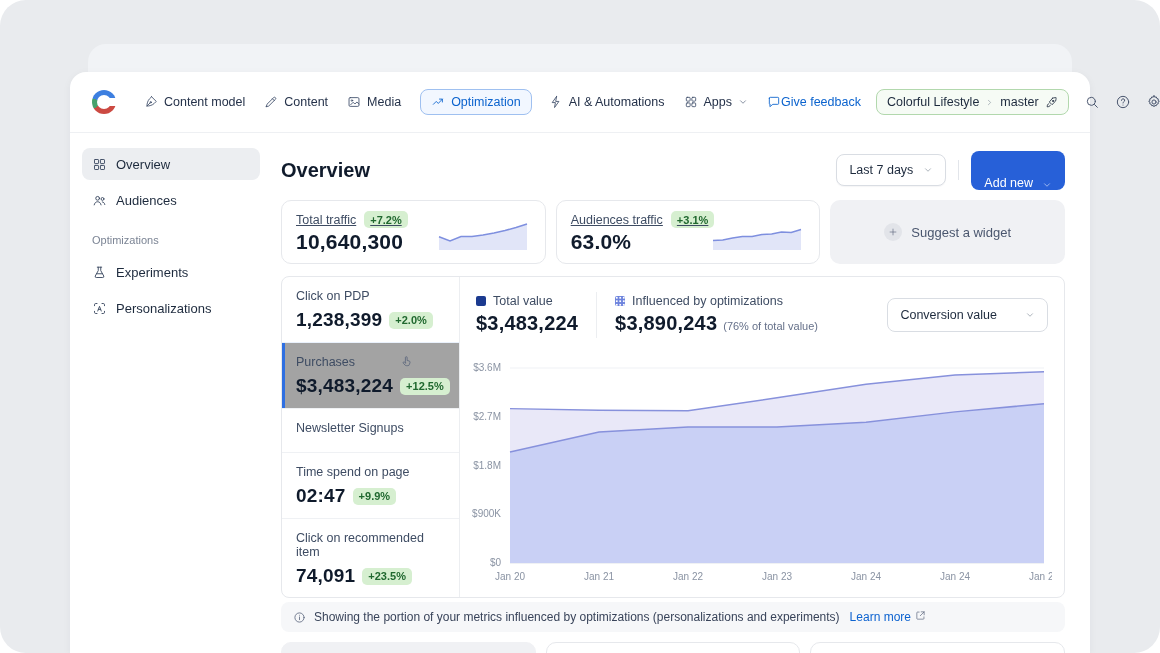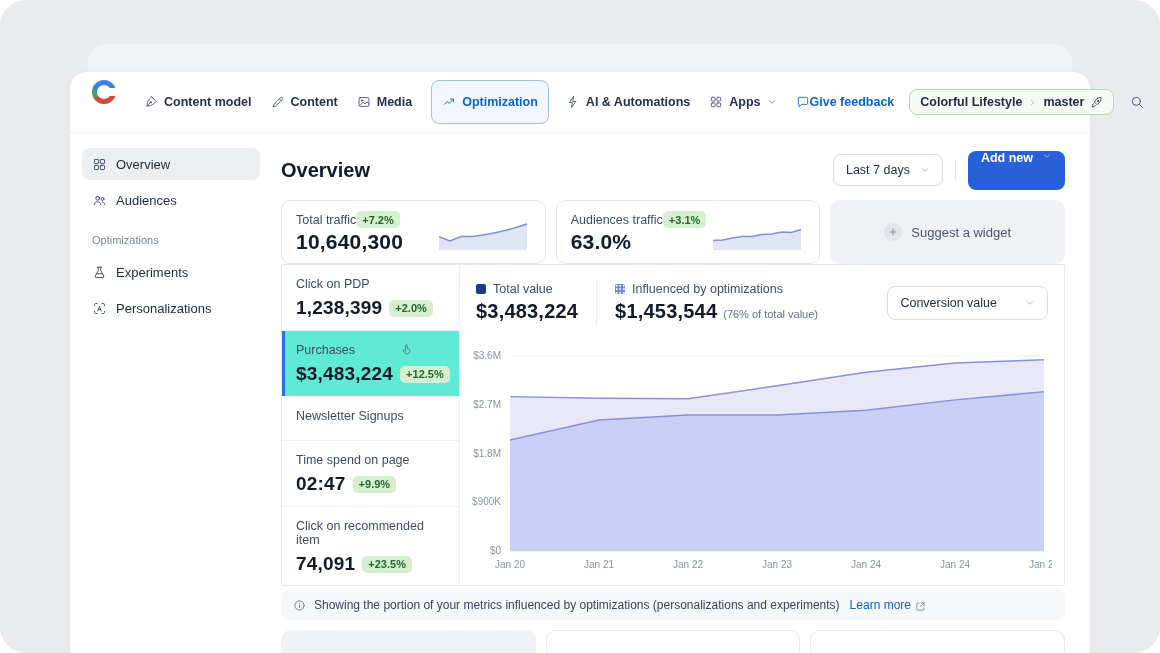--- a/index.html
+++ b/index.html
@@ -7,21 +7,21 @@
   body {
     width:1160px; height:653px; overflow:hidden; background:#ffffff;
     font-family:"Liberation Sans", sans-serif; color:#1d2a3d;
     -webkit-font-smoothing:antialiased;
   }
   .frame { position:relative; width:1160px; height:653px; background:#e9ebee; border-radius:26px; overflow:hidden; }
   .ghost-window { position:absolute; left:88px; top:44px; width:984px; height:60px; background:#f1f3f6; border-radius:18px; }
   .window { position:absolute; left:70px; top:72px; width:1020px; height:581px; background:#fff; border-radius:16px 16px 0 0; box-shadow:0 2px 8px rgba(25,35,60,.05); }
 
   
-  .topnav { display:flex; height:61px; padding:8px 22px; border-bottom:1px solid #eef0f3;font-weight:bold; }
+  .topnav { display:flex; align-items:center; height:61px; padding:8px 22px; border-bottom:1px solid #eef0f3; }
   .logo { position:relative; width:24px; height:24px; margin-right:28px; flex:0 0 auto; }
   .logo .ring { position:absolute; inset:0; border-radius:50%;
     background:conic-gradient(from 100deg, #cc4a42 0 38%, #47a16b 38% 52%, #3d7fe0 52% 100%); }
   .logo .hole { position:absolute; inset:5px; border-radius:50%; background:#fff; }
   .logo .gap { position:absolute; right:-1px; top:8px; width:8px; height:8px; background:#fff; }
   .nav-item { display:flex; align-items:center; gap:6px; font-size:12.5px; color:#25324a; margin-right:19px; cursor:pointer; white-space:nowrap; }
   .nav-item .icon { color:#41506b; }
   .nav-item.active { border:1px solid #9fc0f0; background:#f2f7ff; color:#0b63ce; padding:5px 10px; border-radius:8px; margin-right:17px; }
   .nav-item.active .icon { color:#0b63ce; }
   .nav-right { margin-left:auto; display:flex; align-items:center; gap:15px; }
@@ -37,41 +37,41 @@
   .side-item.active { background:#eceef1; }
   .side-section { font-size:11px; color:#7b8494; margin:18px 10px 10px; }
 
   
   .content { position:absolute; left:202px; top:62px; right:0; bottom:0; padding:19px 25px 0 9px; overflow:hidden; }
   .page-head { display:flex; align-items:center; height:34px; }
   .page-title { font-size:20px; font-weight:700; color:#101b2c; }
   .head-actions { margin-left:auto; display:flex; align-items:center; gap:12px; }
   .btn-outline { height:32px; padding:0 12px; border:1px solid #d9dde3; border-radius:8px; background:#fff; font-size:12.5px; color:#1d2a3d; display:flex; align-items:center; gap:10px; cursor:pointer; box-shadow:0 1px 1px rgba(20,30,50,.04); }
   .head-div { width:1px; height:20px; background:#e2e5ea; }
-  .btn-primary { height:39px; padding:0 13px; border-radius:8px; background:#2760d8; color:#fff; font-size:12.5px; font-weight:700; display:flex; align-items:flex-start; gap:9px; cursor:pointer; }
+  .btn-primary { height:39px; padding:0 13px; border-radius:8px; background:#2760d8; color:#fff; font-size:12.5px; font-weight:400; display:flex; align-items:flex-end; gap:9px; cursor:pointer; }
   .chev-icon { color:#7b8794; }
   .btn-primary .chev-icon { color:#dce6fb; }
 
   .cards-row { display:flex; gap:10px; margin-top:13px; }
   .stat-card { flex:1; height:64px; background:#fff; border:1px solid #e6e8ec; border-radius:10px; padding:10px 14px; position:relative; }
-  .stat-label-row { display:flex; align-items:center; font-size:12.5px; color:#3e4c63; }
+  .stat-label-row { display:flex; align-items:center; gap:8px; font-size:12.5px; color:#3e4c63;text-decoration:underline; }
   .stat-value { font-size:21px; font-weight:700; color:#101b2c; margin-top:2px; letter-spacing:.2px; }
   .spark { position:absolute; right:16px; top:15px; width:92px; height:34px; }
   .badge { font-size:11px; font-weight:700; padding:2.5px 6px; border-radius:5px; white-space:nowrap; }
   .badge.up { background:#d6efd0; color:#20682f; }
   .badge.down { background:#f2e8e8; color:#b0372f; }
   .suggest-card { flex:1; background:#f0f1f4; border-radius:10px; display:flex; align-items:center; justify-content:center; gap:9px; color:#4a566e; font-size:13px; cursor:pointer; }
   .plus-chip { width:18px; height:18px; border-radius:50%; background:#e2e4e9; color:#5a657c; display:flex; align-items:center; justify-content:center; }
 
   
-  .panel { height:322px; background:#fff; border:1px solid #e6e8ec; border-radius:2px; position:relative; overflow:hidden; display:flex; }
+  .panel { margin-top:12px; height:322px; background:#fff; border:1px solid #e6e8ec; border-radius:8px; position:relative; overflow:hidden; display:flex; }
   .metric-col { width:178px; border-right:1px solid #eceef1; overflow:hidden; flex:0 0 auto; }
   .metric-item { padding:12px 14px 11px; position:relative; cursor:pointer; }
   .metric-item + .metric-item { border-top:1px solid #eff1f4; }
-  .metric-item.selected { background:#5eead4; border-top-color:#e9f1fc; }
+  .metric-item.selected { background:#a3a3a3; border-top-color:#e9f1fc; }
   .metric-item.selected::before { content:""; position:absolute; left:0; top:0; bottom:0; width:3px; background:#2e6fe2; }
   .metric-label { font-size:12.5px; color:#3e4c63; margin-bottom:6px; }
   .metric-value-row { display:flex; align-items:center; gap:7px; }
   .metric-value { font-size:19px; font-weight:700; color:#0f1a2b; letter-spacing:.2px; }
   .cursor-hand { position:absolute; right:46px; top:12px; color:#5a657c; }
 
   .chart-zone { flex:1; position:relative; }
   .chart-head { display:flex; align-items:center; padding:14px 16px 0 16px; }
   .legend-group { margin-right:18px; }
   .lg-top { display:flex; align-items:center; gap:7px; font-size:12.5px; color:#3e4c63; white-space:nowrap; }
@@ -81,21 +81,21 @@
   .lg-value-row { display:flex; align-items:baseline; gap:6px; margin-top:4px; }
   .lg-value { font-size:20px; font-weight:700; color:#101b2c; letter-spacing:.2px; }
   .lg-note { font-size:11px; color:#66718a; }
   .legend-div { width:1px; height:46px; background:#eceef1; margin:1px 18px 0 0; }
   .metric-select { margin-left:auto; height:34px; border:1px solid #d9dde3; border-radius:8px; padding:0 12px; display:flex; align-items:center; gap:28px; font-size:12.5px; color:#1d2a3d; cursor:pointer; background:#fff; white-space:nowrap; }
   .main-chart { position:absolute; left:6px; top:76px; width:586px; height:238px; }
 
   
   .info-bar { margin-top:4px; height:30px; background:#f6f7f9; border-radius:8px; display:flex; align-items:center; gap:8px; padding:0 12px; font-size:12px; color:#39445a; }
   .info-bar .icon { color:#5a657c; flex:0 0 auto; }
-  .learn-more { color:#0d63d0; display:flex; align-items:flex-end; gap:4px; cursor:pointer; margin-left:2px; white-space:nowrap; }
+  .learn-more { color:#0d63d0; display:flex; align-items:flex-start; gap:4px; cursor:pointer; margin-left:2px; white-space:nowrap; }
   .bottom-row { display:flex; gap:10px; margin-top:10px; }
   .bottom-card { flex:1; height:44px; border-radius:10px; background:#fff; border:1px solid #e6e8ec; }
   .bottom-card.muted { background:#f0f1f4; border-color:#f0f1f4; }
 
   .icon { fill:none; stroke:currentColor; stroke-width:1.5; stroke-linecap:round; stroke-linejoin:round; }
   svg text { font-family:"Liberation Sans", sans-serif; }
 </style>
 </head>
 <body>
 
@@ -346,21 +346,21 @@
                 <span class="lg-value">$3,483,224</span>
               </div>
             </div>
             <div class="legend-div"></div>
             <div class="legend-group">
               <div class="lg-top">
                 <span class="lg-mark influenced"></span>
                 <span>Influenced by optimizations</span>
               </div>
               <div class="lg-value-row">
-                <span class="lg-value">$1,453,544</span>
+                <span class="lg-value">$3,890,243</span>
                 <span class="lg-note">(76% of total value)</span>
               </div>
             </div>
             <div class="metric-select">
               <span>Conversion value</span>
               <svg class="icon chev-icon" width="10" height="10" viewBox="0 0 24 24">
                   <path d="M6 9l6 6 6-6"></path>
                 </svg>
             </div>
           </div>

